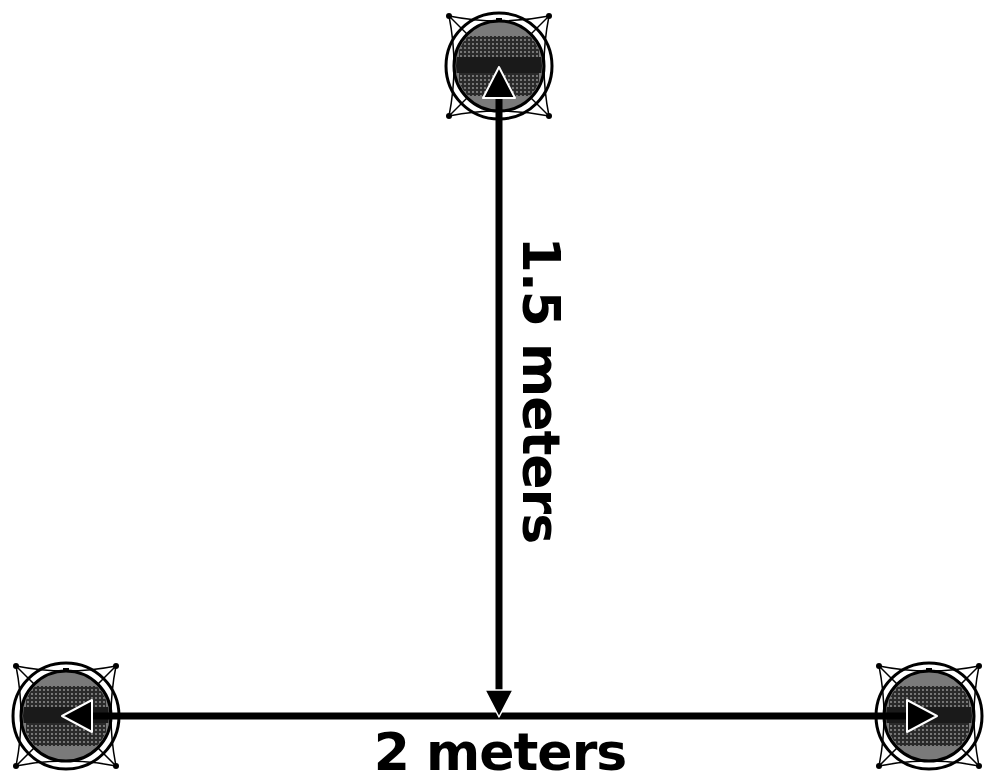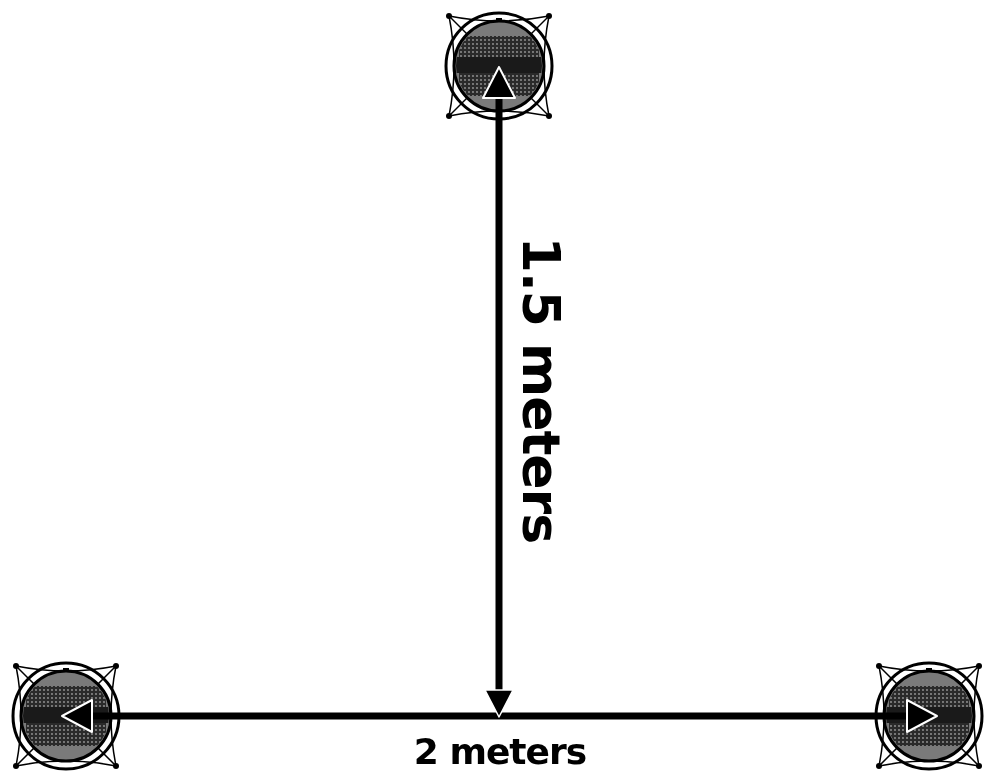--- a/index.html
+++ b/index.html
@@ -26,21 +26,21 @@
       font-family: "DejaVu Sans", sans-serif;
       font-weight: bold;
       color: #000000;
       white-space: nowrap;
       letter-spacing: -1px;
     }
     #label-horizontal {
       left: 500px;
       top: 752px;
       transform: translate(-50%, -50%);
-      font-size: 36px;
+      font-size: 52px;
       line-height: 1;
     }
     #label-vertical {
       left: 541px;
       top: 390px;
       transform: translate(-50%, -50%) rotate(90deg);
       font-size: 52px;
       line-height: 1;
     }
   </style>

